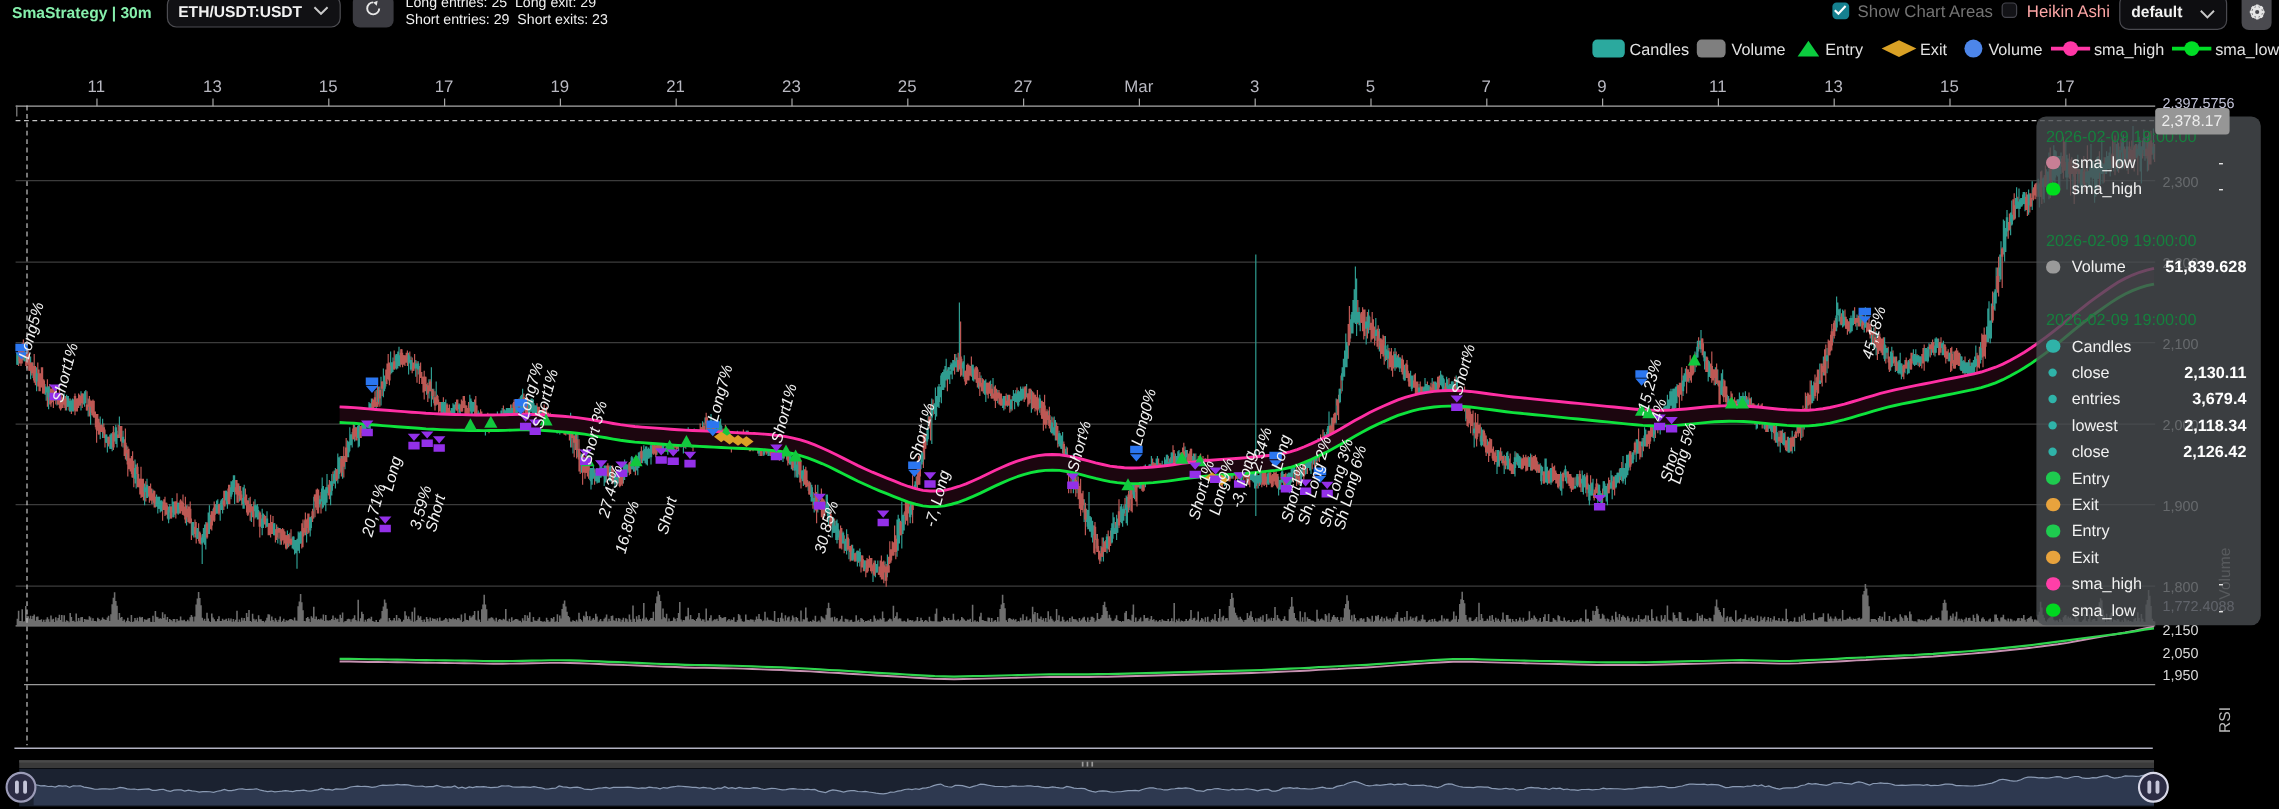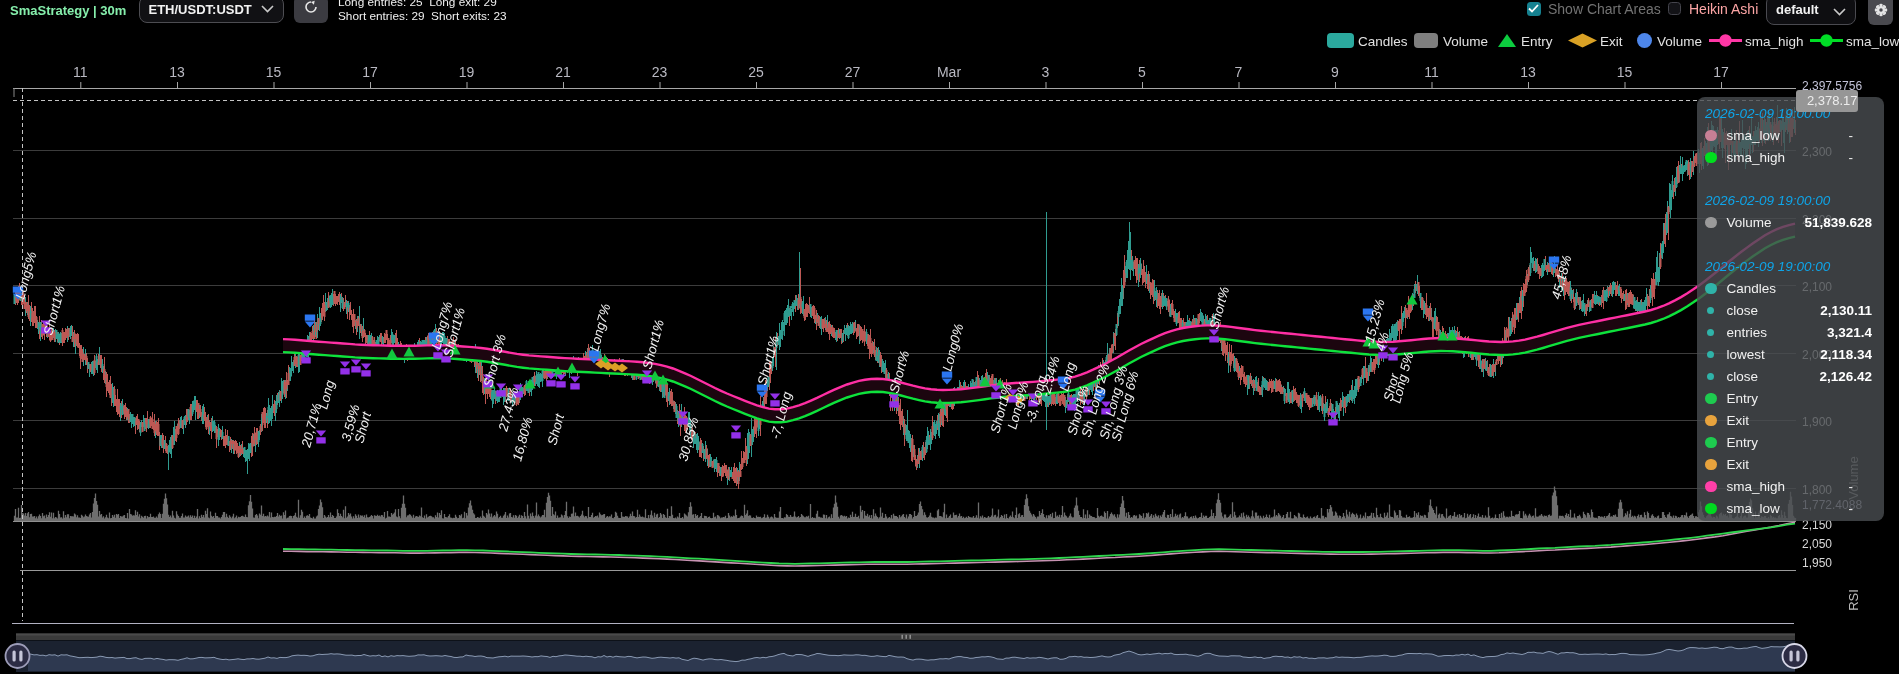--- a/index.html
+++ b/index.html
@@ -1,21 +1,21 @@
 <!DOCTYPE html>
 <html><head><meta charset="utf-8">
 <style>
 * { margin:0; padding:0; box-sizing:border-box; }
 html,body { width:1899px; height:674px; background:#000; overflow:hidden;
   font-family:"Liberation Sans", sans-serif; }
 .abs { position:absolute; }
 .li { position:absolute; top:33px; height:15px; }
 .lt { position:absolute; top:33.5px; font-size:13.5px; color:#e2e2e2; line-height:15px; }
 .tr { position:absolute; left:8px; right:0; height:22px; line-height:22px; font-size:13.5px; color:#f1f1f1; }
-.tr .h { color:#0ea5e9;font-style:italic; }
+.tr .h { color:#15803d; }
 .d { display:inline-block; width:11.5px; height:11.5px; border-radius:50%; margin-right:10px; vertical-align:-1px; }
 .sd { display:inline-block; width:7px; height:7px; border-radius:50%; margin-left:2px; margin-right:12.5px; vertical-align:1px; }
 .v { position:absolute; right:12px; }
 .v.dash { right:31px; }
 .b { font-weight:bold; color:#fff; }
 .n { color:#f1f1f1; }
 </style></head>
 <body>
 <svg width="1899" height="674" viewBox="0 0 1899 674" style="position:absolute;left:0;top:0">
 <line x1="13" y1="150.5" x2="1796" y2="150.5" stroke="#3c3c3c" stroke-width="1"></line>
@@ -270,24 +270,24 @@
 
 <div class="abs" style="left:1697px;top:97px;width:187px;height:424px;border-radius:8px;background:rgba(74,77,81,0.8)">
 <div class="tr" style="top:6px"><span class="h">2026-02-09 19:00:00</span></div>
 <div class="tr" style="top:28px"><span class="d" style="background:#c77f95"></span><span class="n">sma_low</span><span class="v dash">-</span></div>
 <div class="tr" style="top:50px"><span class="d" style="background:#00df1e"></span><span class="n">sma_high</span><span class="v dash">-</span></div>
 <div class="tr" style="top:93px"><span class="h">2026-02-09 19:00:00</span></div>
 <div class="tr" style="top:115px"><span class="d" style="background:#9a9a9a"></span><span class="n">Volume</span><span class="v b">51,839.628</span></div>
 <div class="tr" style="top:159px"><span class="h">2026-02-09 19:00:00</span></div>
 <div class="tr" style="top:181px"><span class="d" style="background:#2fb3a9"></span><span class="n">Candles</span></div>
 <div class="tr" style="top:203px"><span class="sd" style="background:#2fb3a9"></span><span class="n">close</span><span class="v b">2,130.11</span></div>
-<div class="tr" style="top:225px"><span class="sd" style="background:#2fb3a9"></span><span class="n">entries</span><span class="v b">3,321.4</span></div>
+<div class="tr" style="top:225px"><span class="sd" style="background:#2fb3a9"></span><span class="n">entries</span><span class="v b">3,679.4</span></div>
 <div class="tr" style="top:247px"><span class="sd" style="background:#2fb3a9"></span><span class="n">lowest</span><span class="v b">2,118.34</span></div>
 <div class="tr" style="top:269px"><span class="sd" style="background:#2fb3a9"></span><span class="n">close</span><span class="v b">2,126.42</span></div>
 <div class="tr" style="top:291px"><span class="d" style="background:#1ecb4f"></span><span class="n">Entry</span></div>
 <div class="tr" style="top:313px"><span class="d" style="background:#e8a33d"></span><span class="n">Exit</span></div>
 <div class="tr" style="top:335px"><span class="d" style="background:#1ecb4f"></span><span class="n">Entry</span></div>
 <div class="tr" style="top:357px"><span class="d" style="background:#e8a33d"></span><span class="n">Exit</span></div>
 <div class="tr" style="top:379px"><span class="d" style="background:#ff3fa8"></span><span class="n">sma_high</span><span class="v dash">-</span></div>
 <div class="tr" style="top:401px"><span class="d" style="background:#00d81f"></span><span class="n">sma_low</span><span class="v dash">-</span></div>
 </div>
 
-<div class="abs" style="left:1795.5px;top:90px;width:62px;height:21.5px;border-radius:3px;background:#969696;color:#ececec;font-size:13px;text-align:right;line-height:21px">2,378.17</div>
+<div class="abs" style="left:1795.5px;top:90px;width:62px;height:21.5px;border-radius:3px;background:#969696;color:#ececec;font-size:13px;text-align:center;line-height:21px">2,378.17</div>
 
 </body></html>

